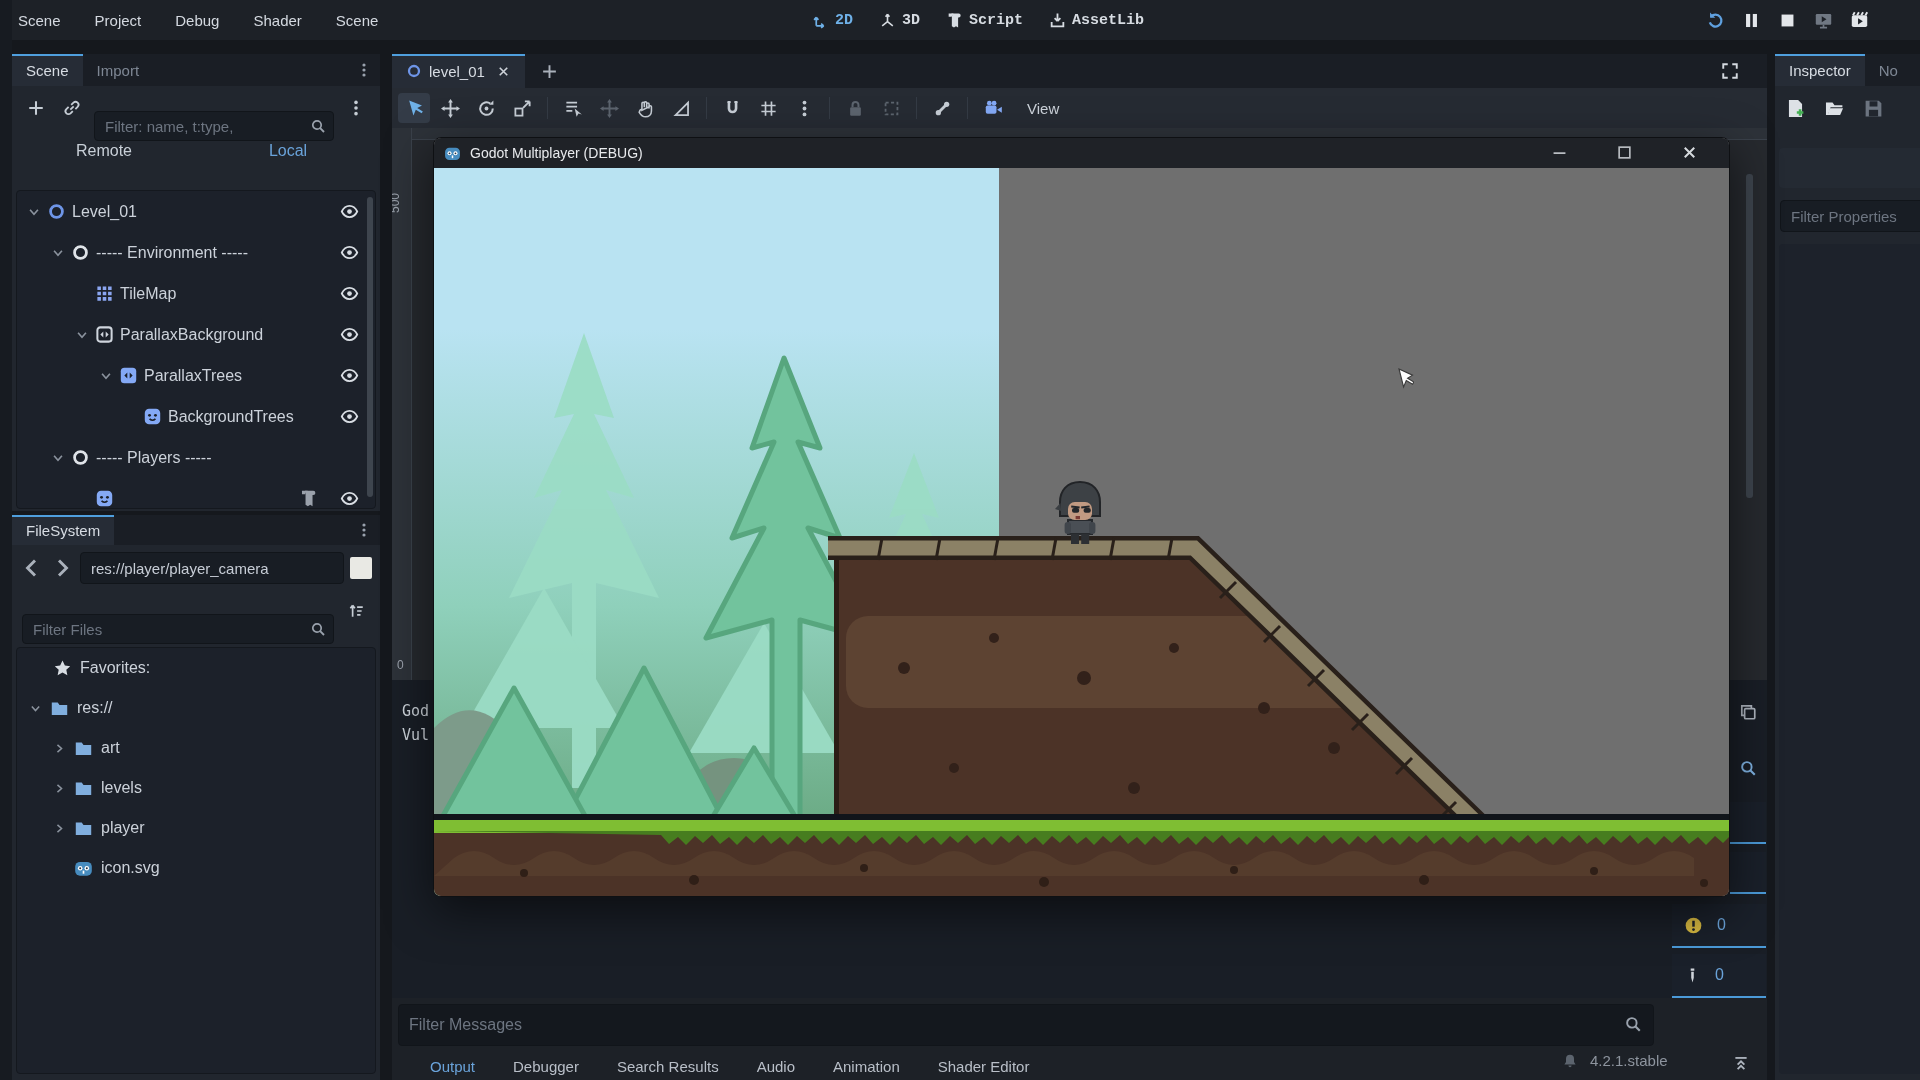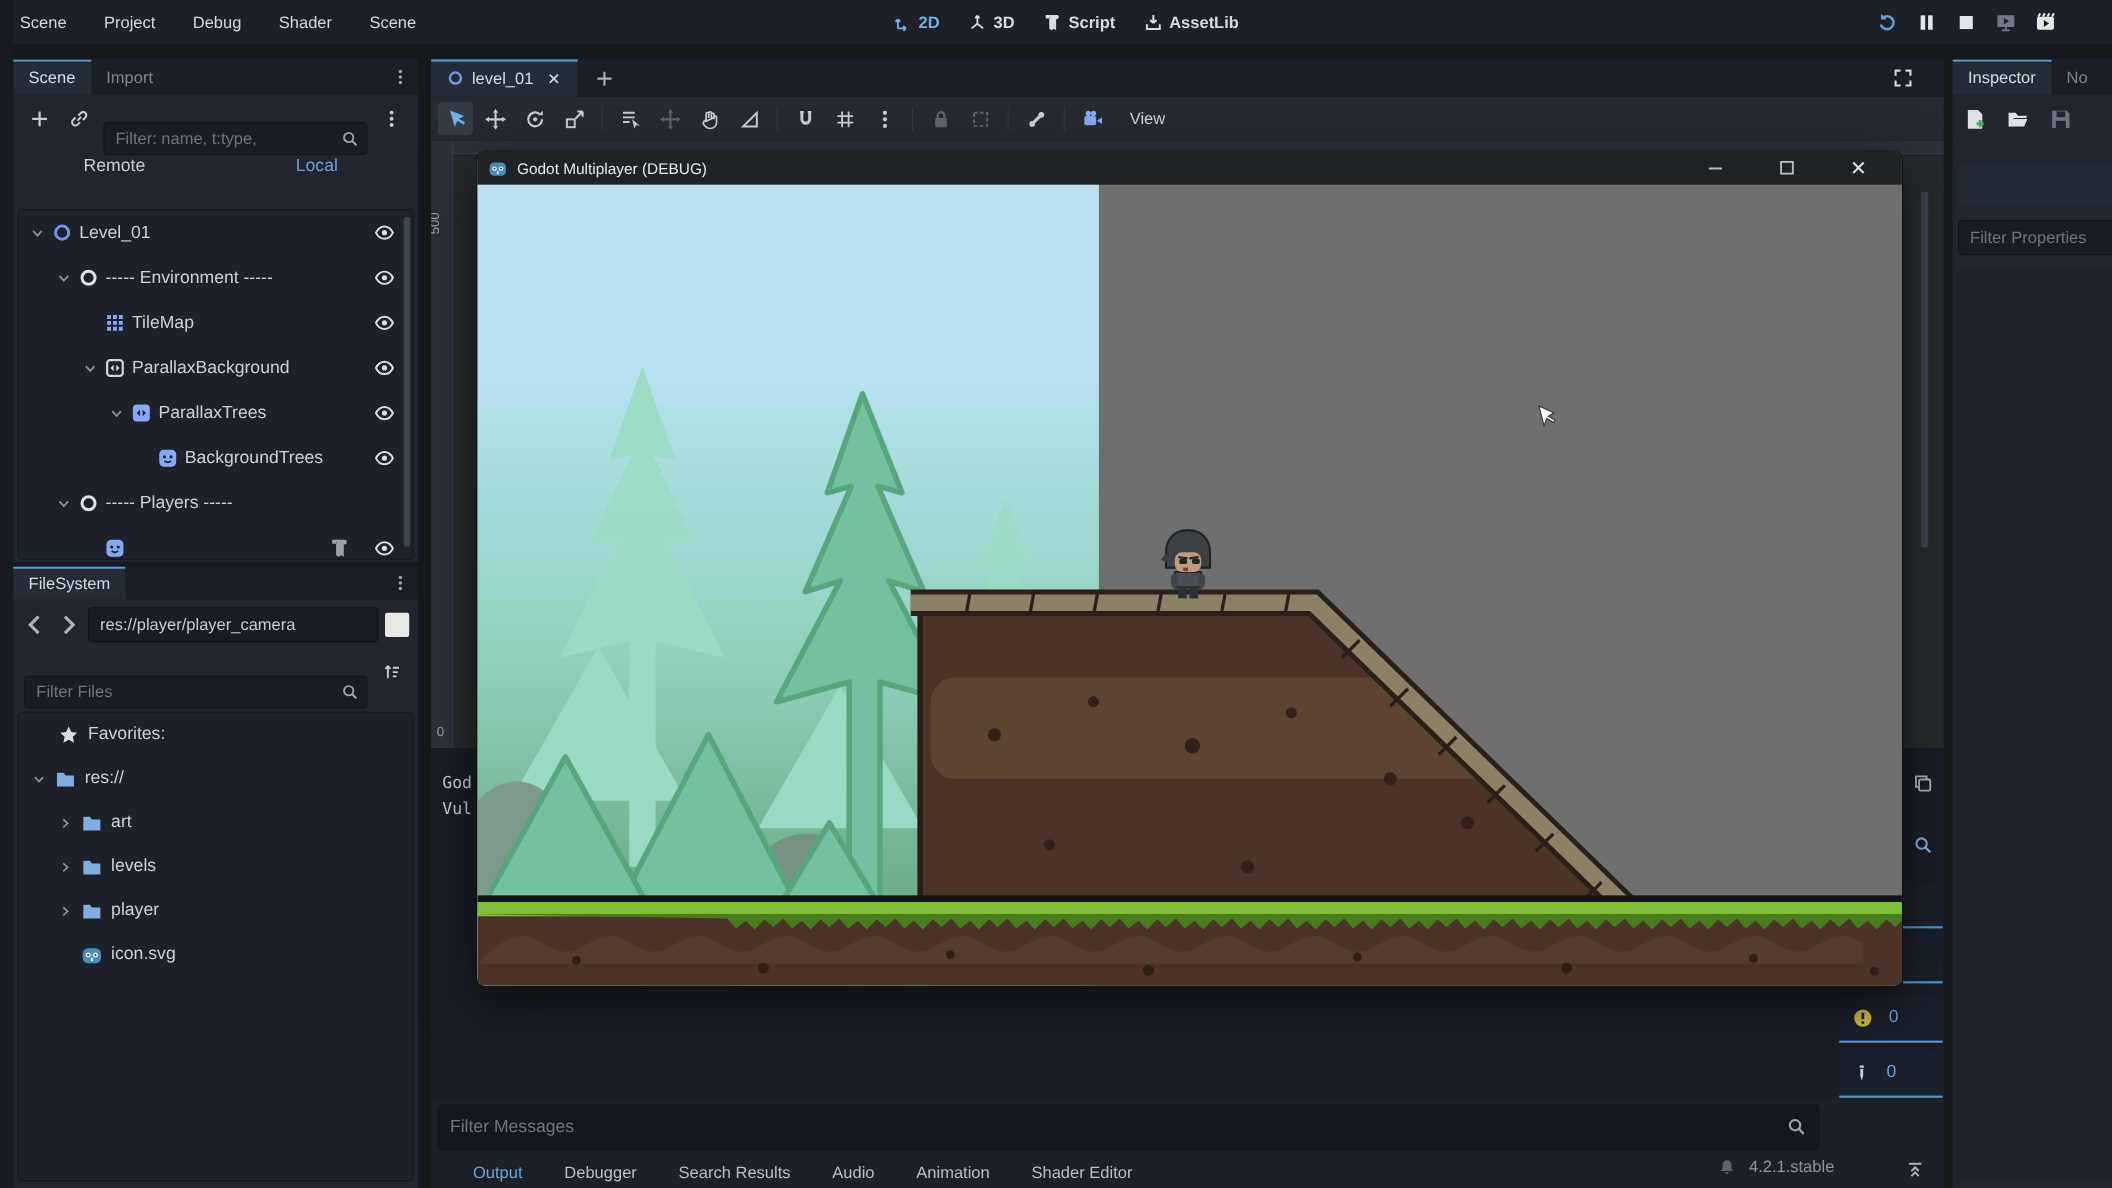--- a/index.html
+++ b/index.html
@@ -9,21 +9,21 @@
   .i{display:inline-flex;width:18px;height:18px;flex:0 0 auto;}
   .i svg{width:100%;height:100%;}
   input{background:#181d24;border:1px solid #11151a;border-radius:4px;color:#c7cdd6;font-family:"Liberation Sans",sans-serif;font-size:15px;padding:0 10px;outline:none;}
   input::placeholder{color:#6d7581;}
 
   
   #menubar{left:0;top:0;width:1920px;height:40px;background:#1d2127;}
   #menubar .menus{position:absolute;left:18px;top:0;height:40px;display:flex;gap:34px;align-items:center;color:#d4d9e0;font-size:15px;}
   .menu-item{cursor:default;}
   #modes{position:absolute;left:812px;top:0;height:40px;display:flex;gap:26px;align-items:center;}
-  .mode{display:flex;gap:6px;align-items:flex-end;color:#d7dce2;font-weight:bold;font-size:15px;}
+  .mode{display:flex;gap:6px;align-items:flex-end;color:#d7dce2;font-weight:bold;font-size:15px;font-family:Liberation Mono, monospace;}
   .mode .i{width:17px;height:17px;}
   .mode.active{color:#6fb1e8;}
   #playback{position:absolute;left:1706px;top:0;height:40px;display:flex;gap:17px;align-items:center;}
   #playback .i{width:19px;height:19px;color:#e3e6ea;}
   #playback .blue{color:#5fa1e0;}
   #playback .dim{color:#707883;}
 
   
   .tabbar{display:flex;align-items:stretch;height:32px;background:#1a1e25;}
   .tab{display:flex;align-items:center;gap:7px;padding:0 14px;color:#7e8794;font-size:15px;background:transparent;position:relative;}

